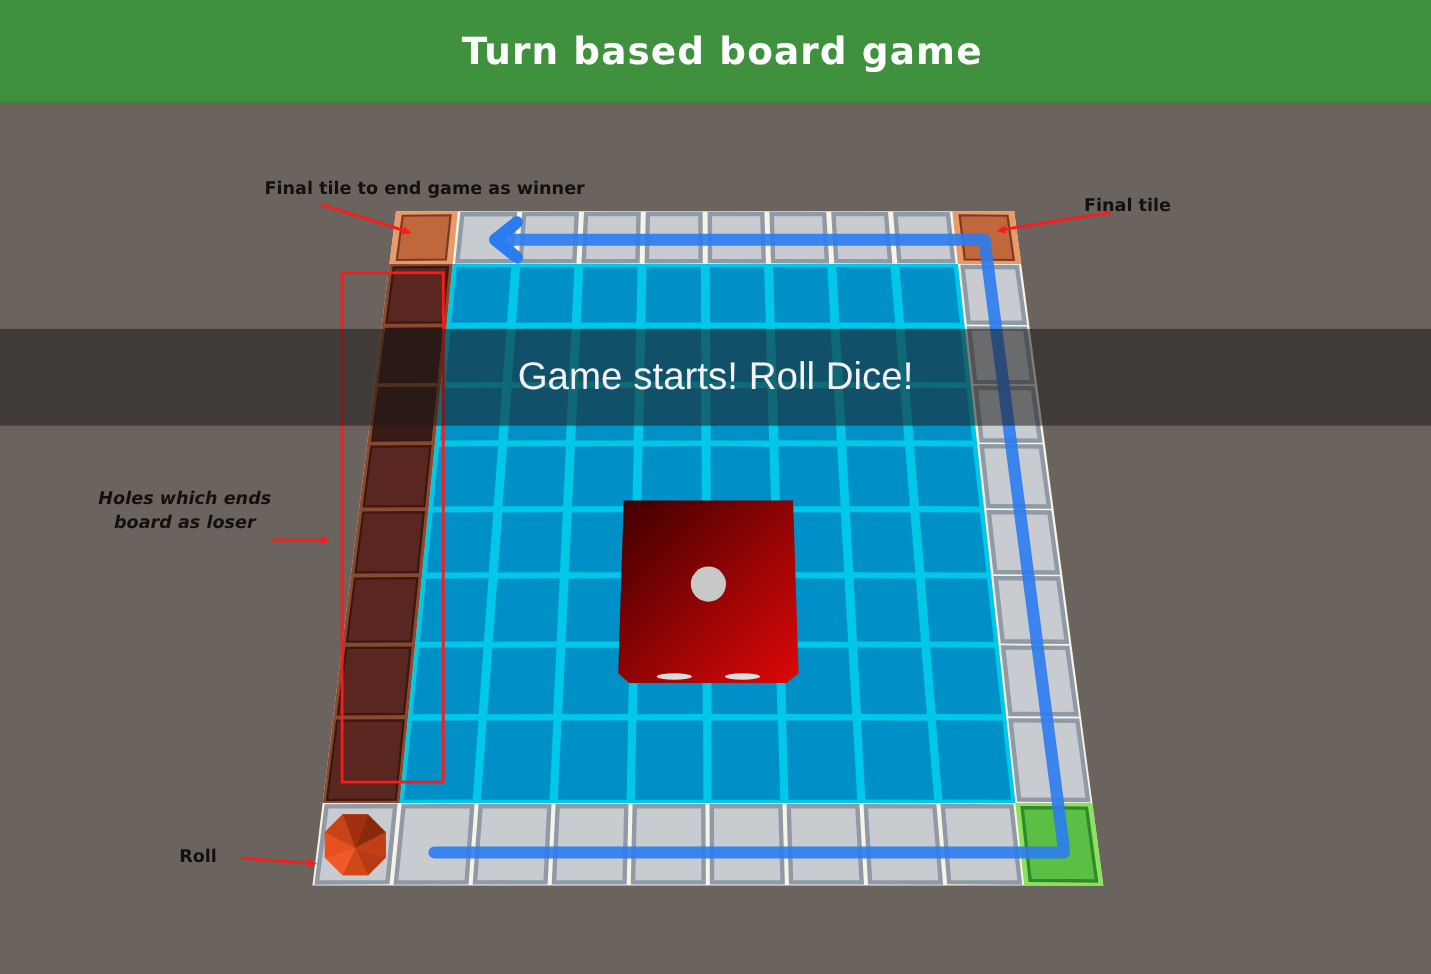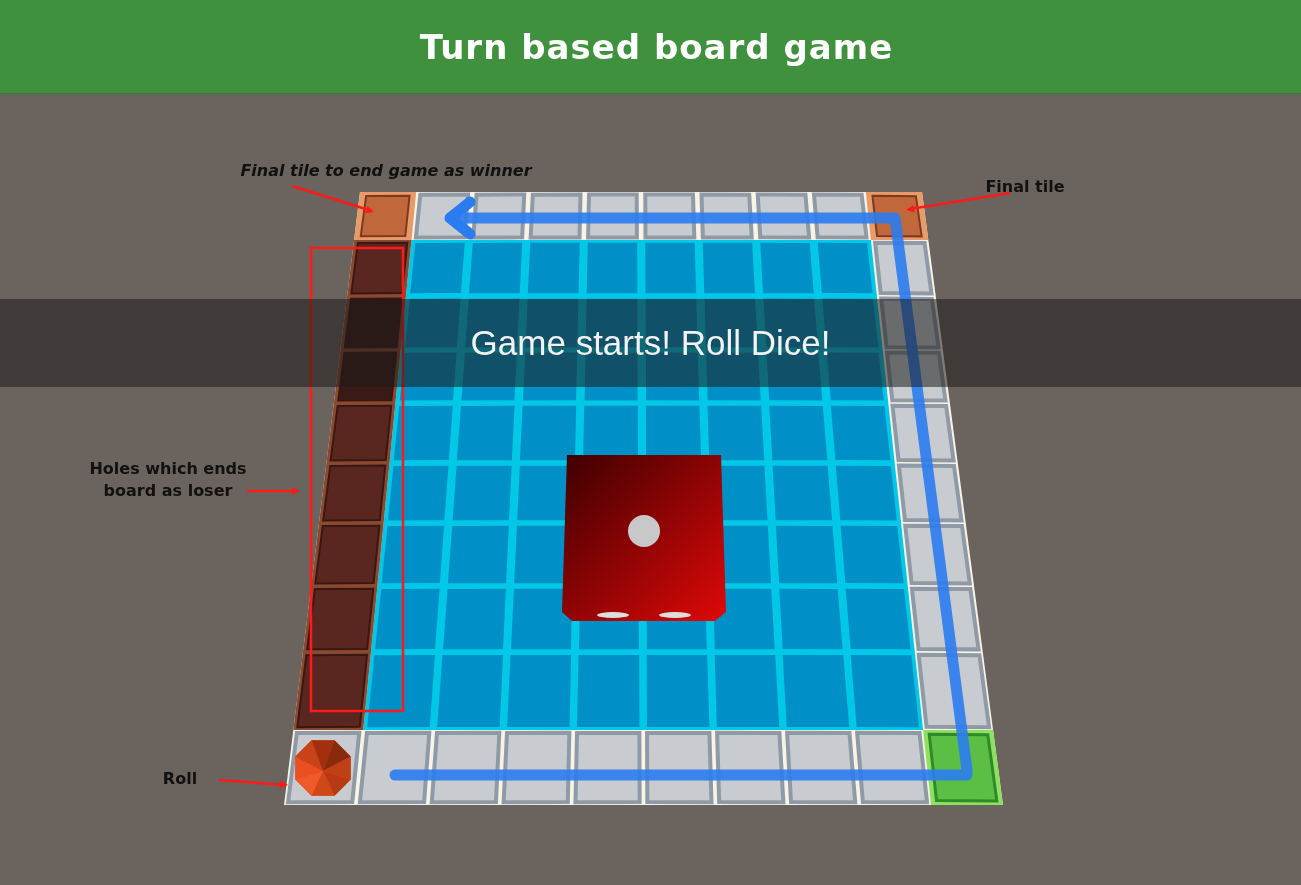--- a/index.html
+++ b/index.html
@@ -166,19 +166,19 @@
       <polygon points="300,491 291.8633507218465,494.8464189221045 291.8633507218465,487.1535810778955" fill="#ff1a1a"></polygon>
       <line x1="219" y1="780" x2="284" y2="785" stroke="#ff1a1a" stroke-width="2.5"></line>
       <polygon points="288,785 279.5923104756944,788.211036727115 280.1823242048332,780.5408582483102" fill="#ff1a1a"></polygon>
     </svg>
 </div>
 
 <div class="banner">
   <span class="banner-text">Game starts! Roll Dice!</span>
 </div>
 
-<div class="annot" style="left:236px; top:160px; width:300px;font-style:italic;">Final tile to end game as winner</div>
+<div class="annot" style="left:236px; top:160px; width:300px;">Final tile to end game as winner</div>
 <div class="annot" style="left:970px; top:176px; width:110px;">Final tile</div>
-<div class="annot" style="left:70px; top:458px; width:196px;">
+<div class="annot" style="left:70px; top:442px; width:196px;font-style:italic;">
   <div>Holes which ends</div>
   <div>board as loser</div>
 </div>
 <div class="annot" style="left:140px; top:768px; width:80px;">Roll</div>
 
 </body></html>

